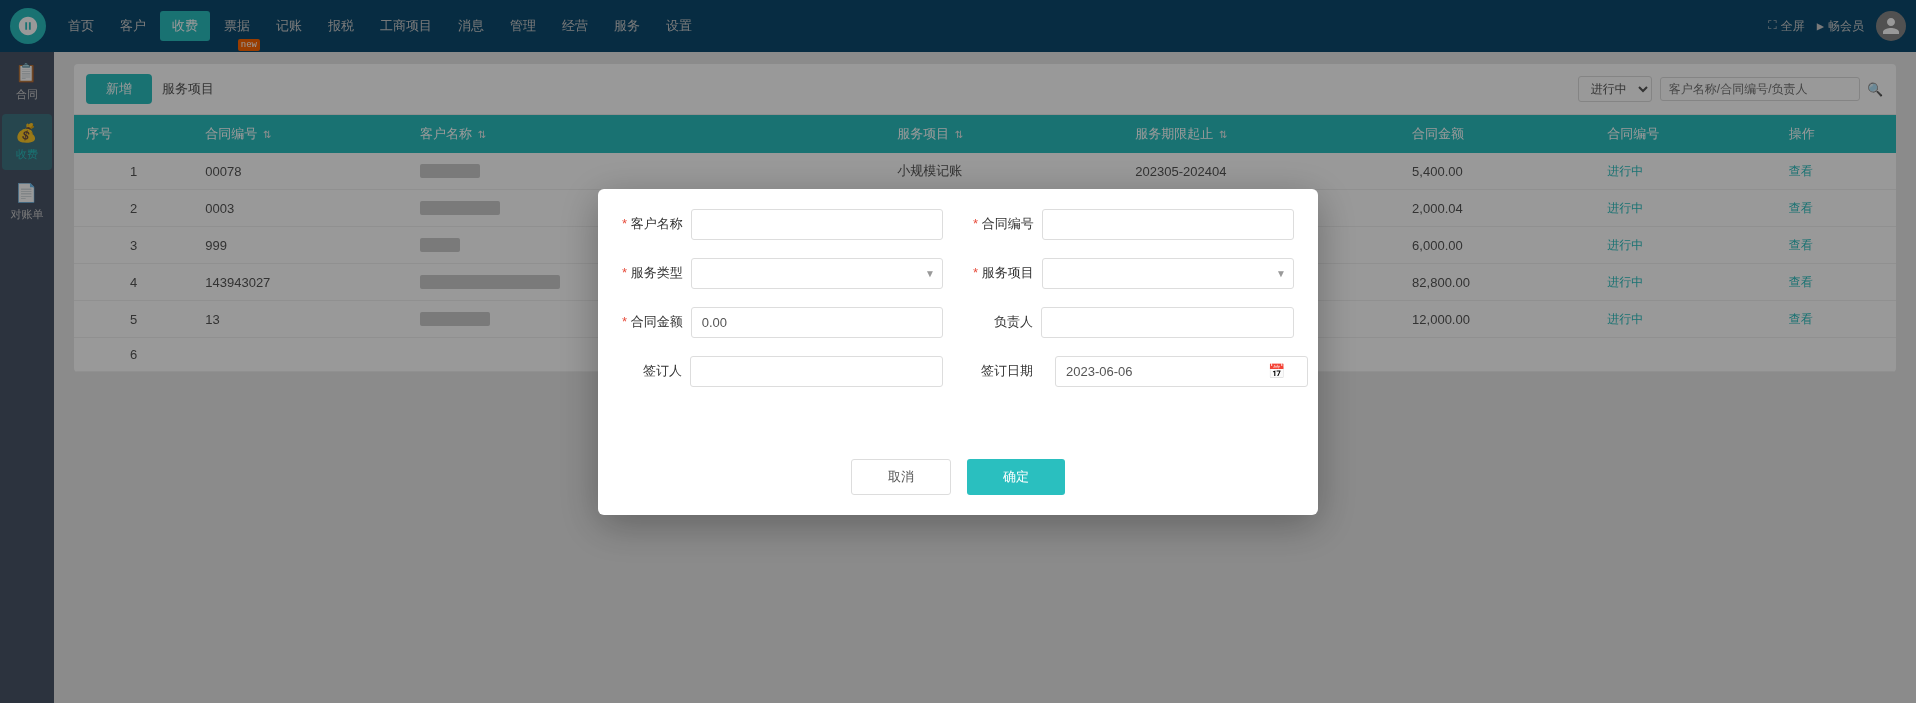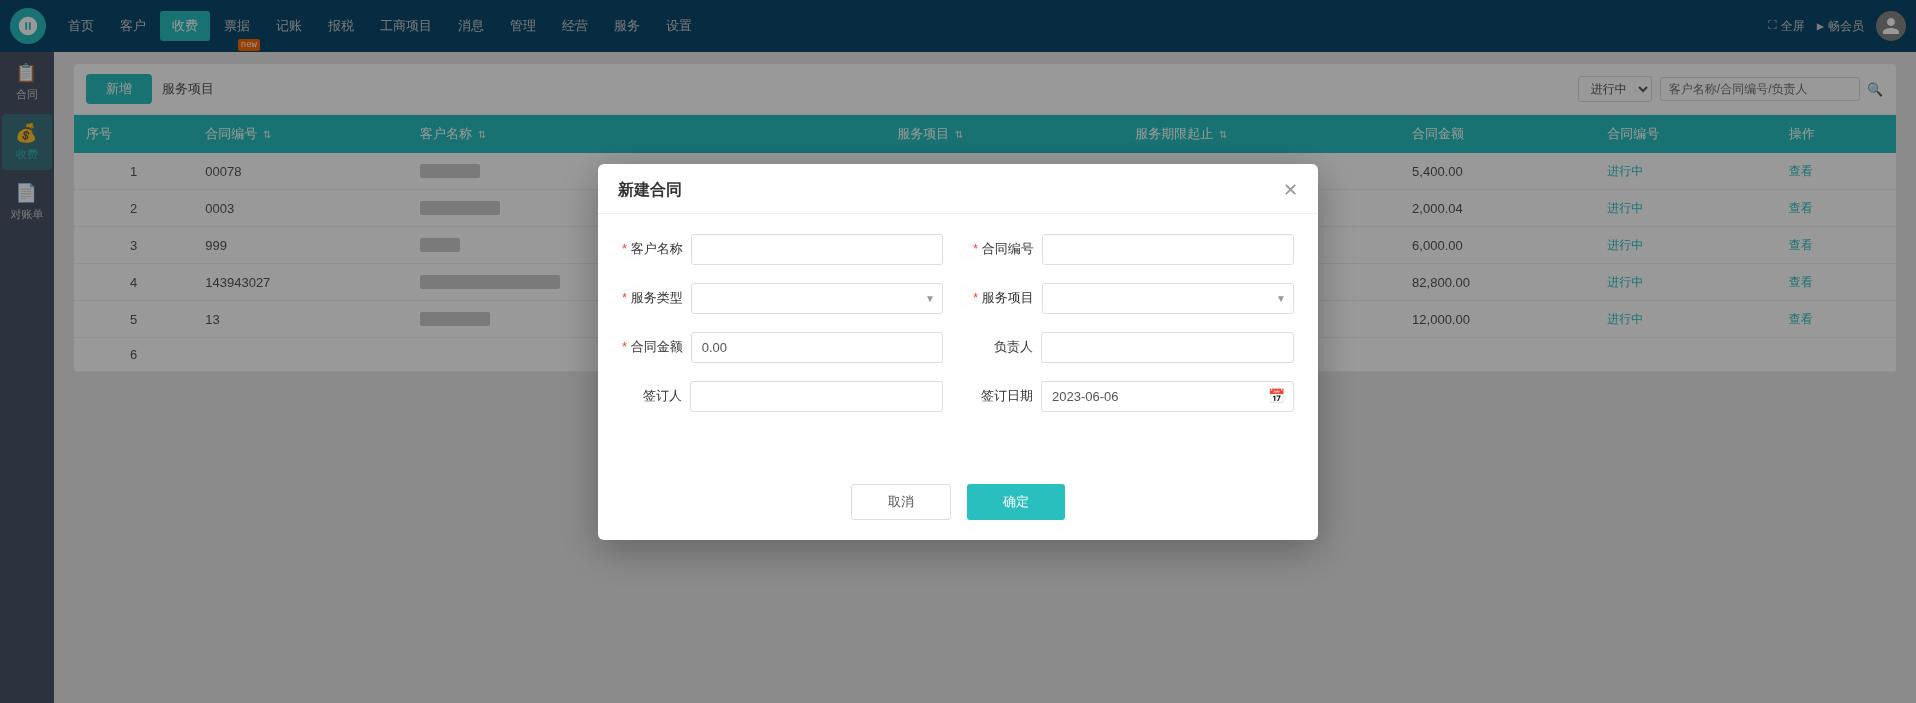--- a/index.html
+++ b/index.html
@@ -284,21 +284,21 @@
       top: 50%;
       transform: translateY(-50%);
       color: #999;
       font-size: 10px;
       pointer-events: none;
     }
     .date-input-wrapper {
       flex: 1;
       position: relative;
     }
-    .date-input-wrapper .form-input { width: 100%; }
+    .date-input-wrapper .form-input { width: 100%; margin-left: 14px; }
     .date-icon {
       position: absolute;
       right: 8px;
       top: 50%;
       transform: translateY(-50%);
       color: #999;
       font-size: 14px;
       cursor: pointer;
     }
     .modal-footer {
@@ -496,24 +496,20 @@
             <td></td>
             <td></td>
           </tr>
         </tbody>
     </table>
   </div>
 </main>
 
 <div class="modal-overlay">
   <div class="modal">
-    <div class="modal-header">
-      <span class="modal-title">新建合同</span>
-      <span class="modal-close">✕</span>
-    </div>
     <div class="modal-body">
 
       <div class="form-row">
         <div class="form-group">
           <label class="form-label required">客户名称</label>
           <input class="form-input" type="text" style="">
         </div>
         <div class="form-group">
           <label class="form-label required">合同编号</label>
           <input class="form-input" type="text" style="">

